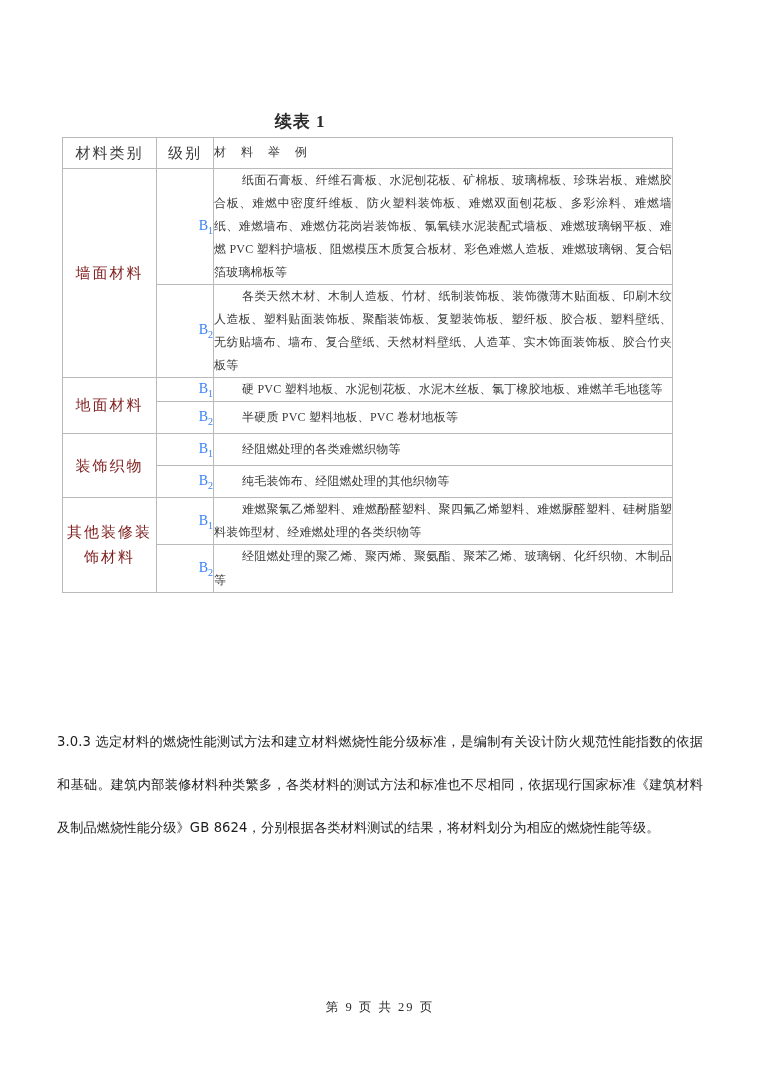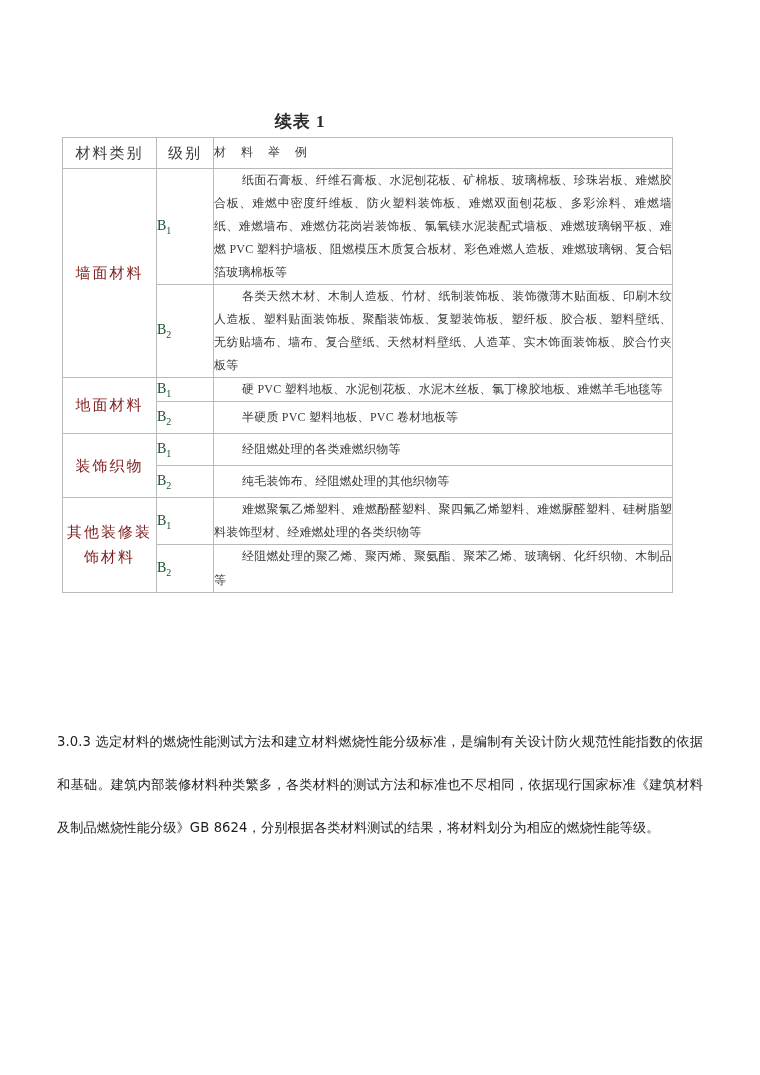--- a/index.html
+++ b/index.html
@@ -69,23 +69,23 @@
   .hdr.ex { letter-spacing: 6px; }
 
   .cat {
     text-align: center;
     font-size: 15px;
     letter-spacing: 2px;
     line-height: 1.65;
     color: #7f1d1d;
   }
   .lvl {
-    text-align: left;
+    text-align: right;
     font-size: 14px;
-    color: #14532d;
+    color: #3b82f6;
   }
   .lvl sub {
     font-size: 10px;
     vertical-align: sub;
   }
   .ex {
     font-size: 12px;
     line-height: 1.92;
     color: #3a3a3a;
     padding: 5px 10px 5px 10px;
@@ -191,14 +191,15 @@
           <td class="ex ind">经阻燃处理的聚乙烯、聚丙烯、聚氨酯、聚苯乙烯、玻璃钢、化纤织物、木制品等</td>
         </tr>
       </tbody>
     </table>
   </div>
 
   <div class="body-text">
     <p>3.0.3 选定材料的燃烧性能测试方法和建立材料燃烧性能分级标准，是编制有关设计防火规范性能指数的依据和基础。建筑内部装修材料种类繁多，各类材料的测试方法和标准也不尽相同，依据现行国家标准《建筑材料及制品燃烧性能分级》GB 8624，分别根据各类材料测试的结果，将材料划分为相应的燃烧性能等级。</p>
   </div>
 
+  <div class="footer">第 9 页 共 29 页</div>
 
 </div>
 
 </body></html>

